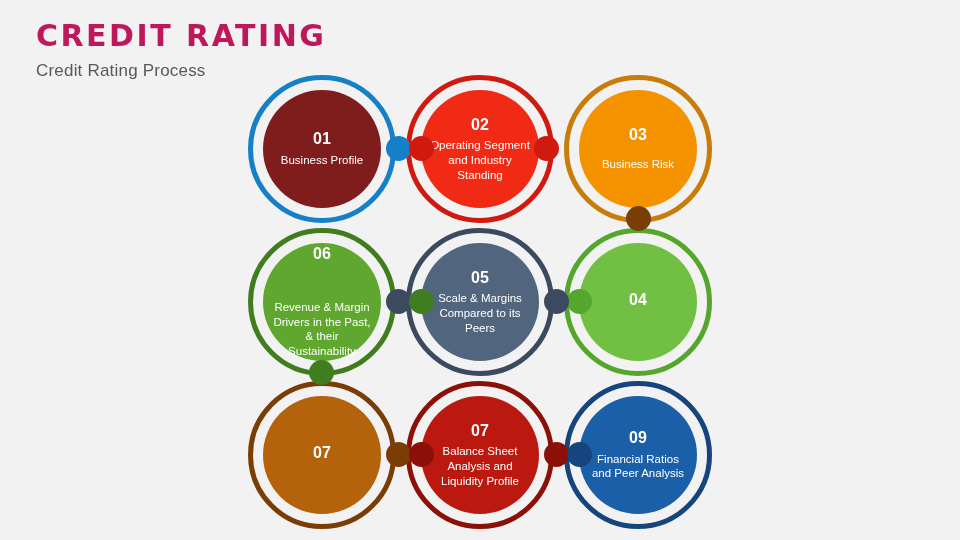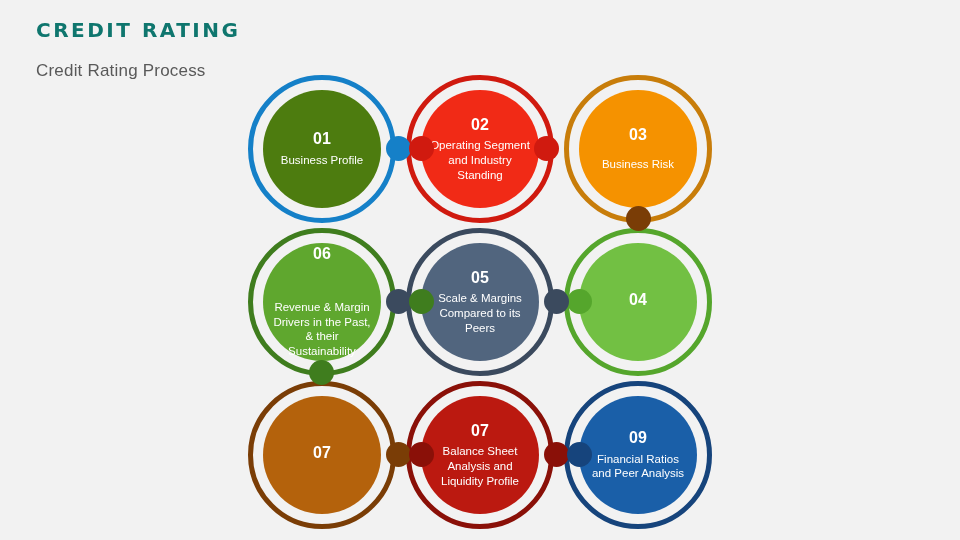--- a/index.html
+++ b/index.html
@@ -16,24 +16,24 @@
   }
   #slide {
     position: relative;
     width: 960px;
     height: 540px;
   }
   #title {
     position: absolute;
     left: 36px;
     top: 18px;
-    font-size: 20px;
+    font-size: 30px;
     font-weight: bold;
     letter-spacing: 2.5px;
-    color: #0f766e;
+    color: #be185d;
     font-family: "DejaVu Sans", sans-serif;
   }
   #subtitle {
     position: absolute;
     left: 36px;
     top: 61px;
     font-size: 17px;
     color: #595959;
     letter-spacing: 0.2px;
   }
@@ -126,21 +126,21 @@
     <div class="knob" style="left:544px; top:289px; background:#3b4a5e;"></div>
     <div class="knob" style="left:386px; top:289px; background:#3b4a5e;"></div>
     <div class="knob" style="left:409px; top:289px; background:#3f7d1e;"></div>
     <div class="knob" style="left:309px; top:360px; background:#3f7d1e;"></div>
     <div class="knob" style="left:386px; top:442px; background:#7a3d06;"></div>
     <div class="knob" style="left:409px; top:442px; background:#8a1008;"></div>
     <div class="knob" style="left:544px; top:442px; background:#8a1008;"></div>
     <div class="knob" style="left:567px; top:442px; background:#16447c;"></div>
 
     <div class="node" style="left:248px; top:75px; border:5px solid #1580c8;">
-      <div class="inner" style="background:#4d7c0f;">
+      <div class="inner" style="background:#7f1d1d;">
         <div class="num">01</div>
         <div class="lbl">Business Profile</div>
       </div>
     </div>
 
     <div class="node" style="left:406px; top:75px; border:5px solid #d01a0f;">
       <div class="inner" style="background:#f12a16;">
         <div class="num">02</div>
         <div class="lbl">Operating Segment and Industry Standing</div>
       </div>

